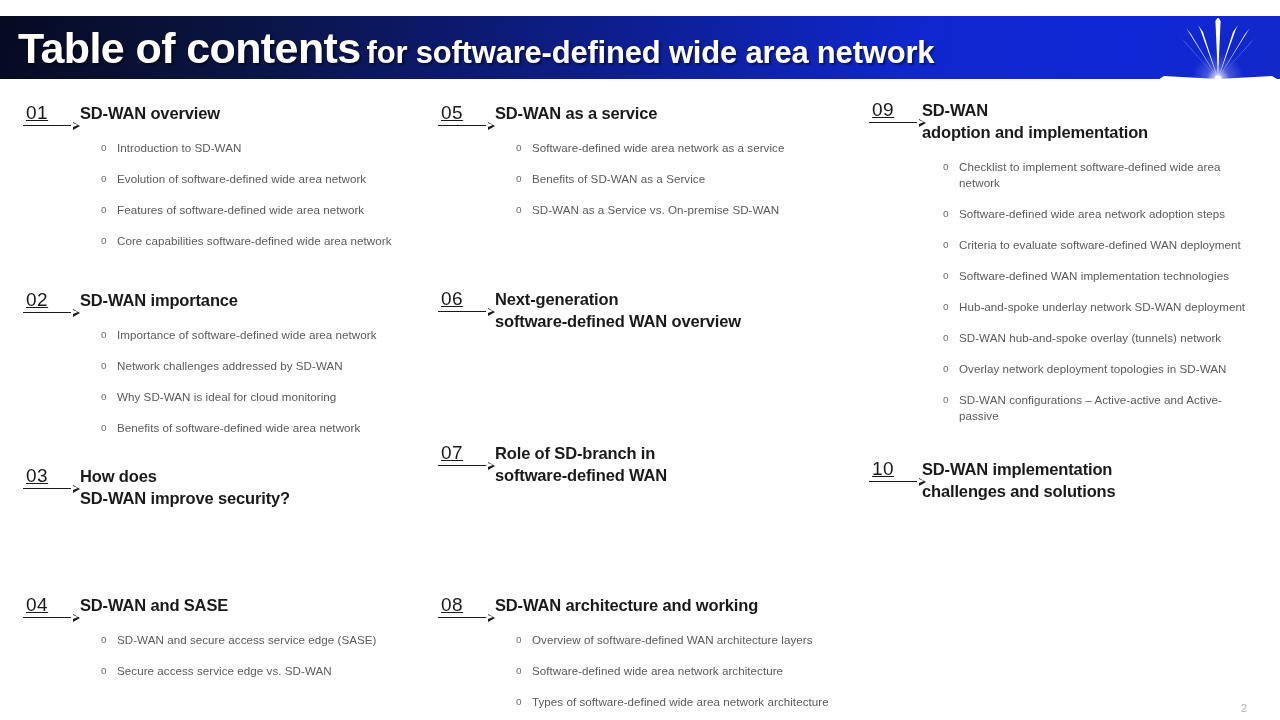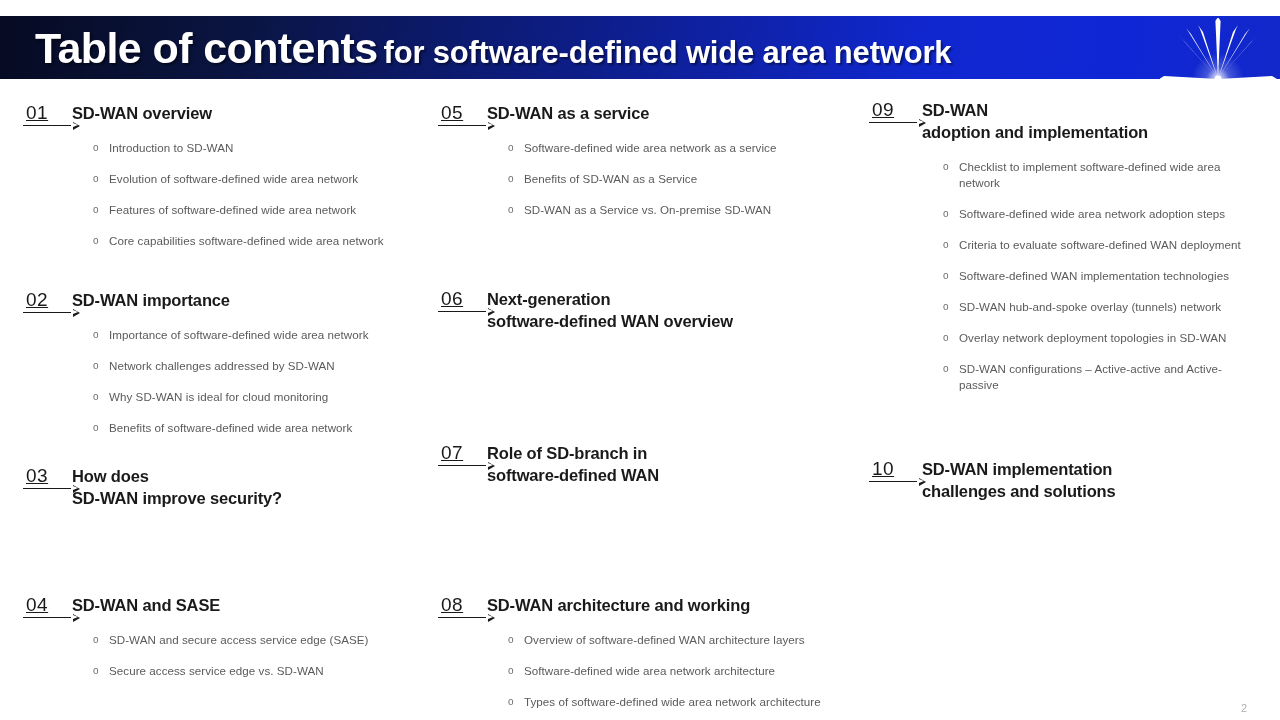--- a/index.html
+++ b/index.html
@@ -21,21 +21,21 @@
     position: absolute;
     left: 0;
     top: 16px;
     width: 1280px;
     height: 63px;
     background: linear-gradient(100deg, #060b22 0%, #0a1440 18%, #0d1d86 45%, #1027cf 72%, #0f26d6 88%, #1228c9 100%);
     overflow: visible;
   }
   #header-title {
     position: absolute;
-    left: 35px;
+    left: 18px;
     top: 50%;
     transform: translateY(-50%);
     white-space: nowrap;
     color: #ffffff;
     line-height: 1;
     text-shadow: 2px 2px 2px rgba(0,0,0,0.45);
   }
   #header-title .t-main {
     font-size: 43px;
     font-weight: bold;
@@ -117,21 +117,21 @@
     width: 0;
     height: 0;
     border-left: 5px solid #ffffff;
     border-top: 2.8px solid transparent;
     border-bottom: 2.8px solid transparent;
     z-index: 2;
   }
 
   .entry-body {
     position: absolute;
-    left: 50px;
+    left: 58px;
     width: 360px;
   }
   #column-3 .entry-body { left: 54px; width: 348px; }
 
   .entry-title {
     font-size: 16.5px;
     font-weight: bold;
     color: #1a1a1a;
     line-height: 1.32;
     letter-spacing: -0.15px;
@@ -342,20 +342,21 @@
       <div class="entry-body">
         <div class="entry-title">
           <span class="ln">SD-WAN</span>
           <span class="ln">adoption and implementation</span>
         </div>
         <ul class="sub-list">
           <li>Checklist to implement software-defined  wide area network</li>
           <li>Software-defined  wide area network adoption steps</li>
           <li>Criteria to evaluate  software-defined WAN deployment</li>
           <li>Software-defined  WAN implementation technologies</li>
+          <li>Hub-and-spoke underlay network SD-WAN deployment</li>
           <li>SD-WAN hub-and-spoke overlay (tunnels) network</li>
           <li>Overlay network deployment topologies in SD-WAN</li>
           <li>SD-WAN configurations – Active-active and Active-passive</li>
         </ul>
       </div>
     </div>
     <div class="toc-entry" style="top: 364px;">
       <div class="marker">
         <span class="num">10</span>
         <span class="rule"></span>

